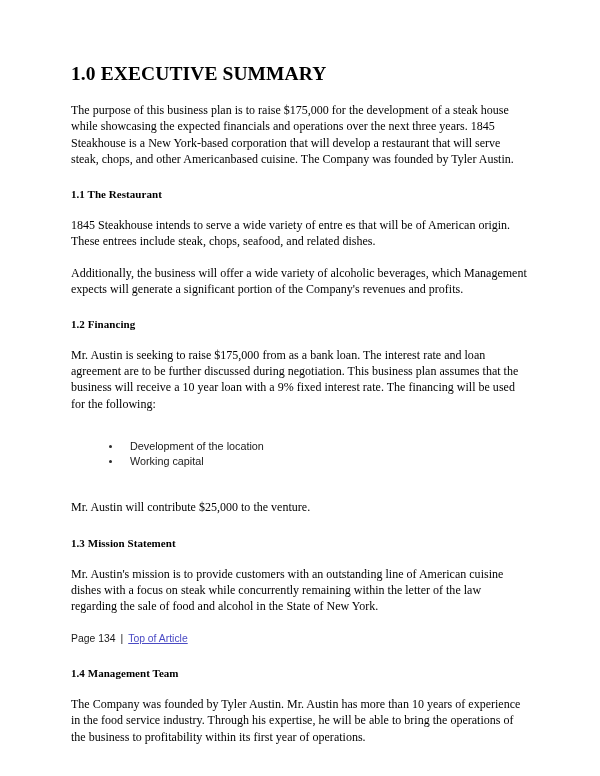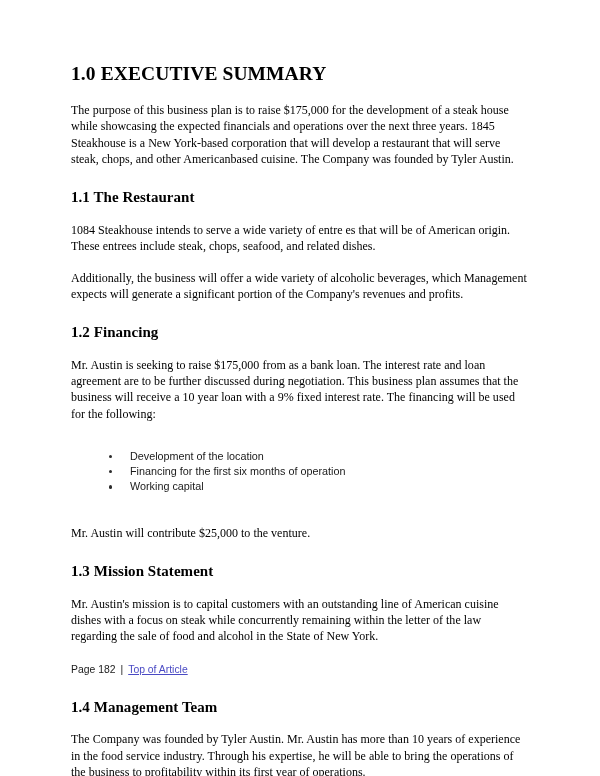--- a/index.html
+++ b/index.html
@@ -36,21 +36,21 @@
     font-family: "Liberation Serif", "DejaVu Serif", serif;
     font-size: 19.5px;
     font-weight: bold;
     letter-spacing: 0.1px;
     margin: 0 0 17px 0;
     line-height: 1.18;
   }
 
   h2.section-heading {
     font-family: "Liberation Serif", "DejaVu Serif", serif;
-    font-size: 15px;
+    font-size: 11px;
     font-weight: bold;
     margin: 0;
     line-height: 1.25;
     letter-spacing: 0.05px;
   }
 
   p.body-text {
     font-family: "Liberation Serif", "DejaVu Serif", serif;
     font-size: 12px;
     line-height: 16.3px;
@@ -110,52 +110,51 @@
   <div class="content">
 
     <h1 class="doc-title">1.0 EXECUTIVE SUMMARY</h1>
 
     <p class="body-text">The purpose of this business plan is to raise $175,000 for the development of a steak house while showcasing the expected financials and operations over the next three years. 1845 Steakhouse is a New York-based corporation that will develop a restaurant that will serve steak, chops, and other Americanbased cuisine. The Company was founded by Tyler Austin.</p>
 
     <div class="gap-xl"></div>
 
     <h2 class="section-heading">1.1 The Restaurant</h2>
     <div class="gap-md"></div>
-    <p class="body-text">1084 Steakhouse intends to serve a wide variety of entre es that will be of American origin. These entrees include steak, chops, seafood, and related dishes.</p>
+    <p class="body-text">1845 Steakhouse intends to serve a wide variety of entre es that will be of American origin. These entrees include steak, chops, seafood, and related dishes.</p>
     <div class="gap-md"></div>
     <p class="body-text">Additionally, the business will offer a wide variety of alcoholic beverages, which Management expects will generate a significant portion of the Company's revenues and profits.</p>
 
     <div class="gap-xl"></div>
 
     <h2 class="section-heading">1.2 Financing</h2>
     <div class="gap-md"></div>
     <p class="body-text">Mr. Austin is seeking to raise $175,000 from as a bank loan. The interest rate and loan agreement are to be further discussed during negotiation. This business plan assumes that the business will receive a 10 year loan with a 9% fixed interest rate. The financing will be used for the following:</p>
 
     <div class="gap-md"></div>
 
     <ul class="bullet-list">
       <li>Development of the location</li>
-      <li>Financing for the first six months of operation</li>
       <li>Working capital</li>
     </ul>
 
     <div class="gap-lg"></div>
 
     <p class="body-text">Mr. Austin will contribute $25,000 to the venture.</p>
 
     <div class="gap-xl"></div>
 
     <h2 class="section-heading">1.3 Mission Statement</h2>
     <div class="gap-md"></div>
-    <p class="body-text">Mr. Austin's mission is to capital customers with an outstanding line of American cuisine dishes with a focus on steak while concurrently remaining within the letter of the law regarding the sale of food and alcohol in the State of New York.</p>
+    <p class="body-text">Mr. Austin's mission is to provide customers with an outstanding line of American cuisine dishes with a focus on steak while concurrently remaining within the letter of the law regarding the sale of food and alcohol in the State of New York.</p>
 
     <div class="gap-lg"></div>
 
     <div class="page-link-row">
-      <span>Page 182</span><span class="sep">|</span><a class="top-link" href="#">Top of Article</a>
+      <span>Page 134</span><span class="sep">|</span><a class="top-link" href="#">Top of Article</a>
     </div>
 
     <div class="gap-xl"></div>
 
     <h2 class="section-heading">1.4 Management Team</h2>
     <div class="gap-md"></div>
     <p class="body-text">The Company was founded by Tyler Austin. Mr. Austin has more than 10 years of experience in the food service industry. Through his expertise, he will be able to bring the operations of the business to profitability within its first year of operations.</p>
 
   </div>
 </div>

